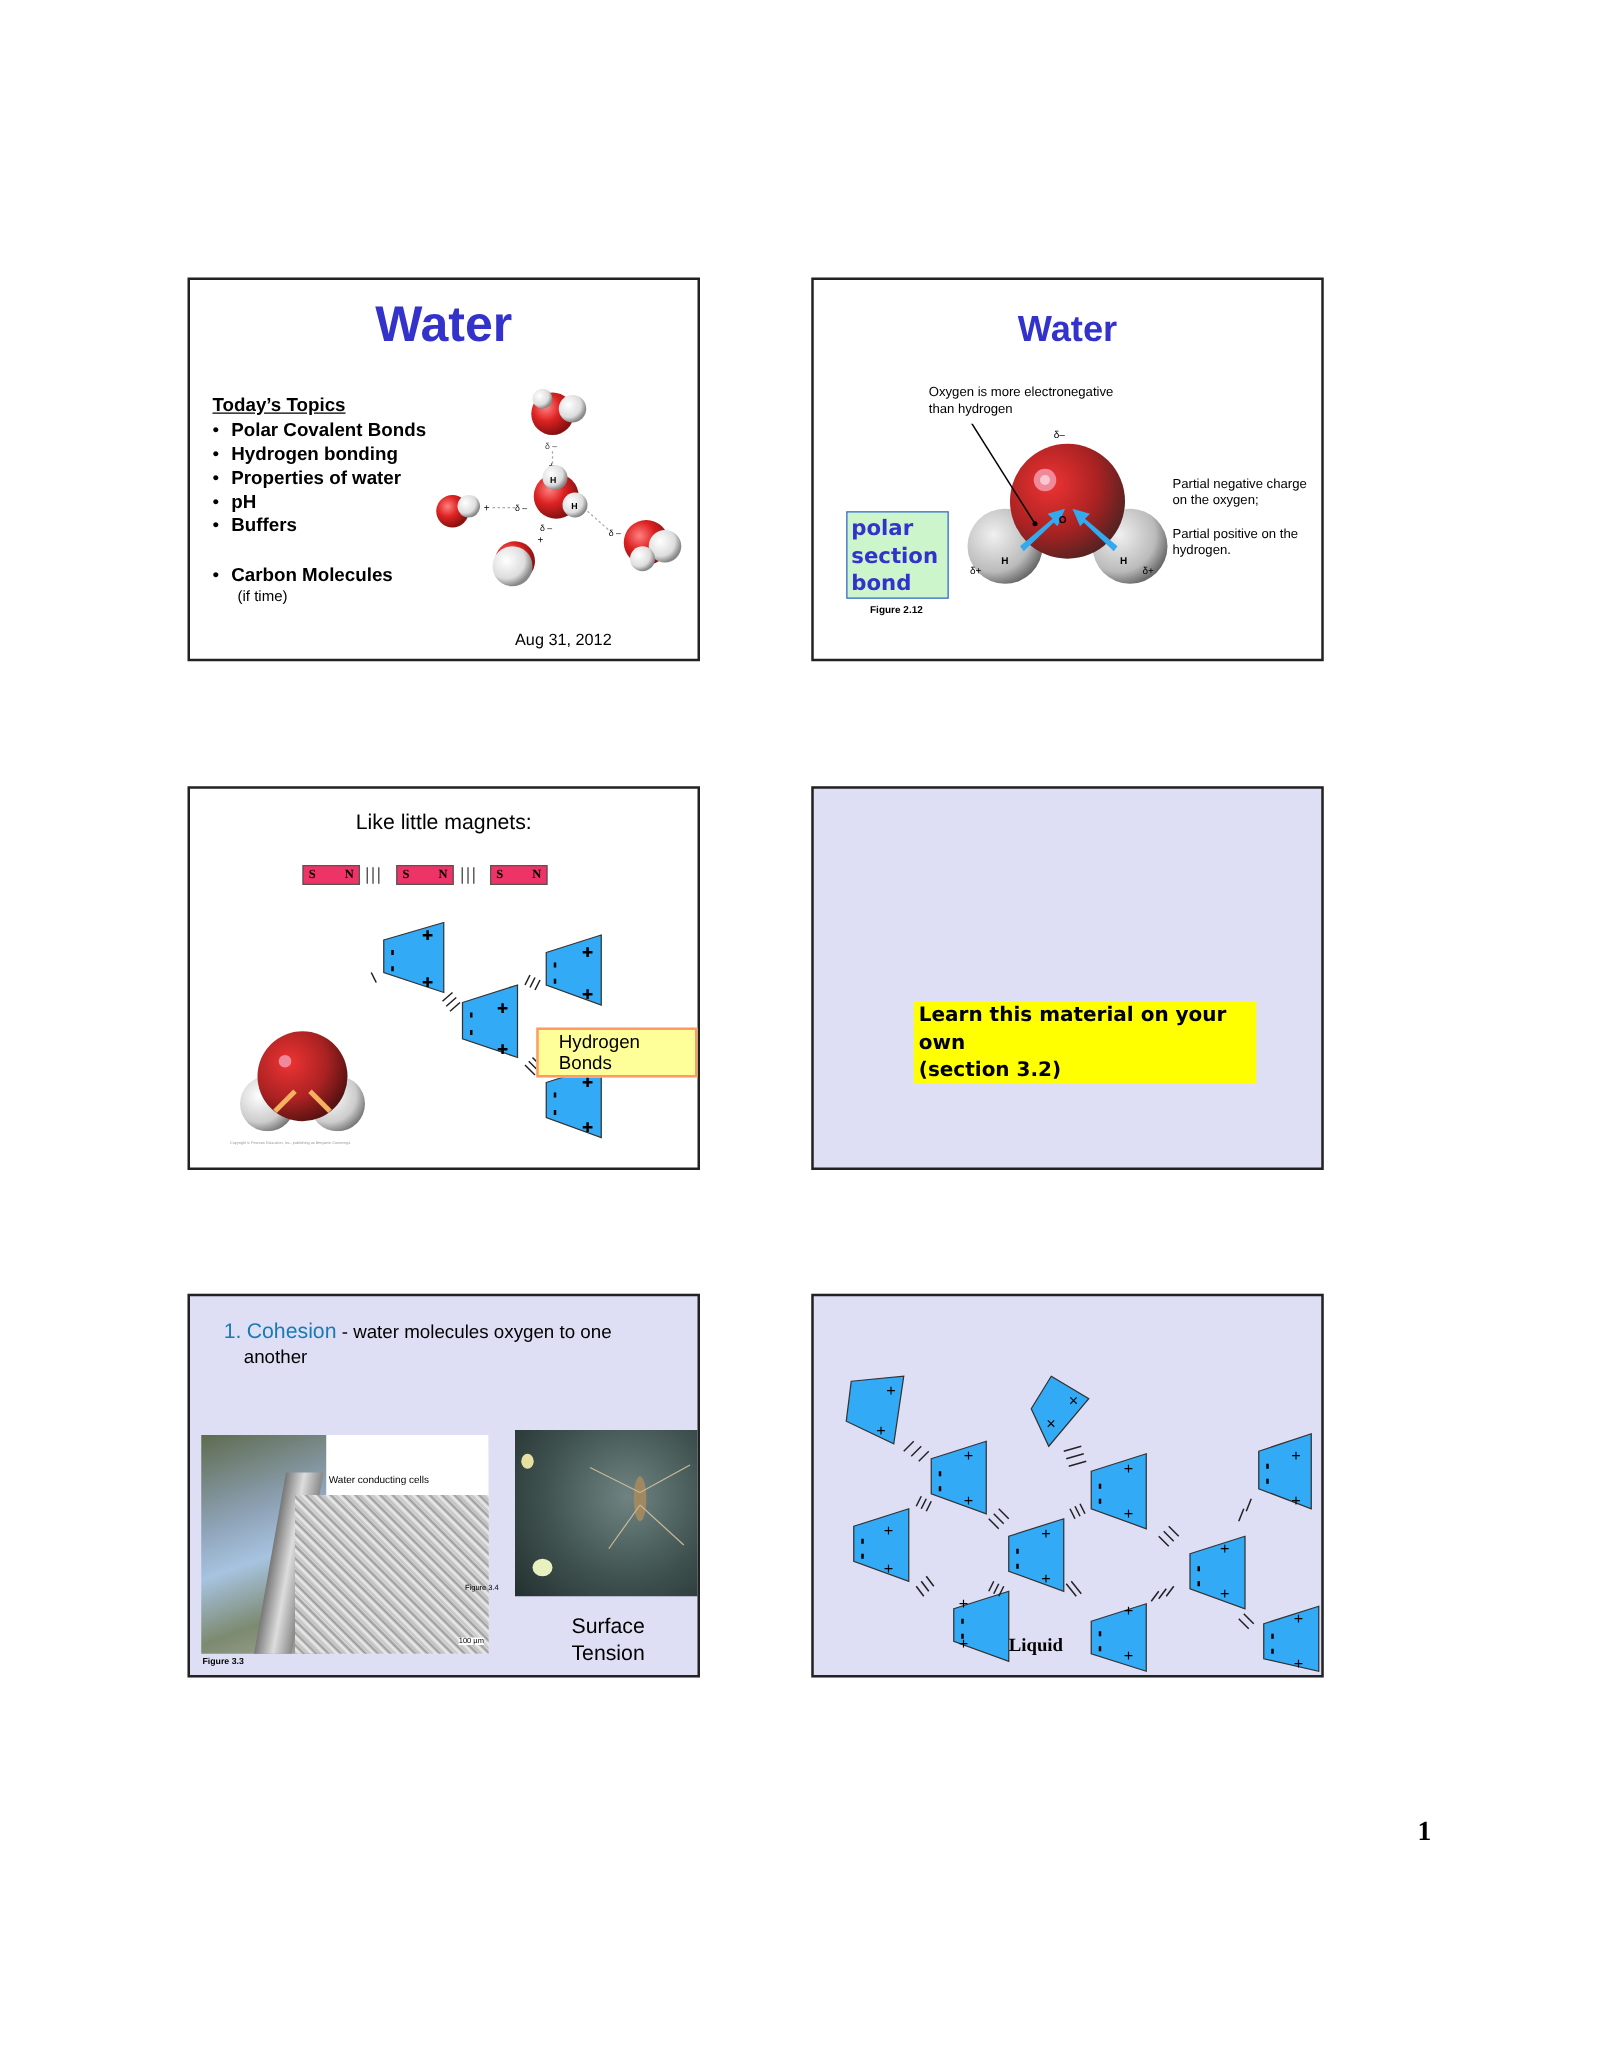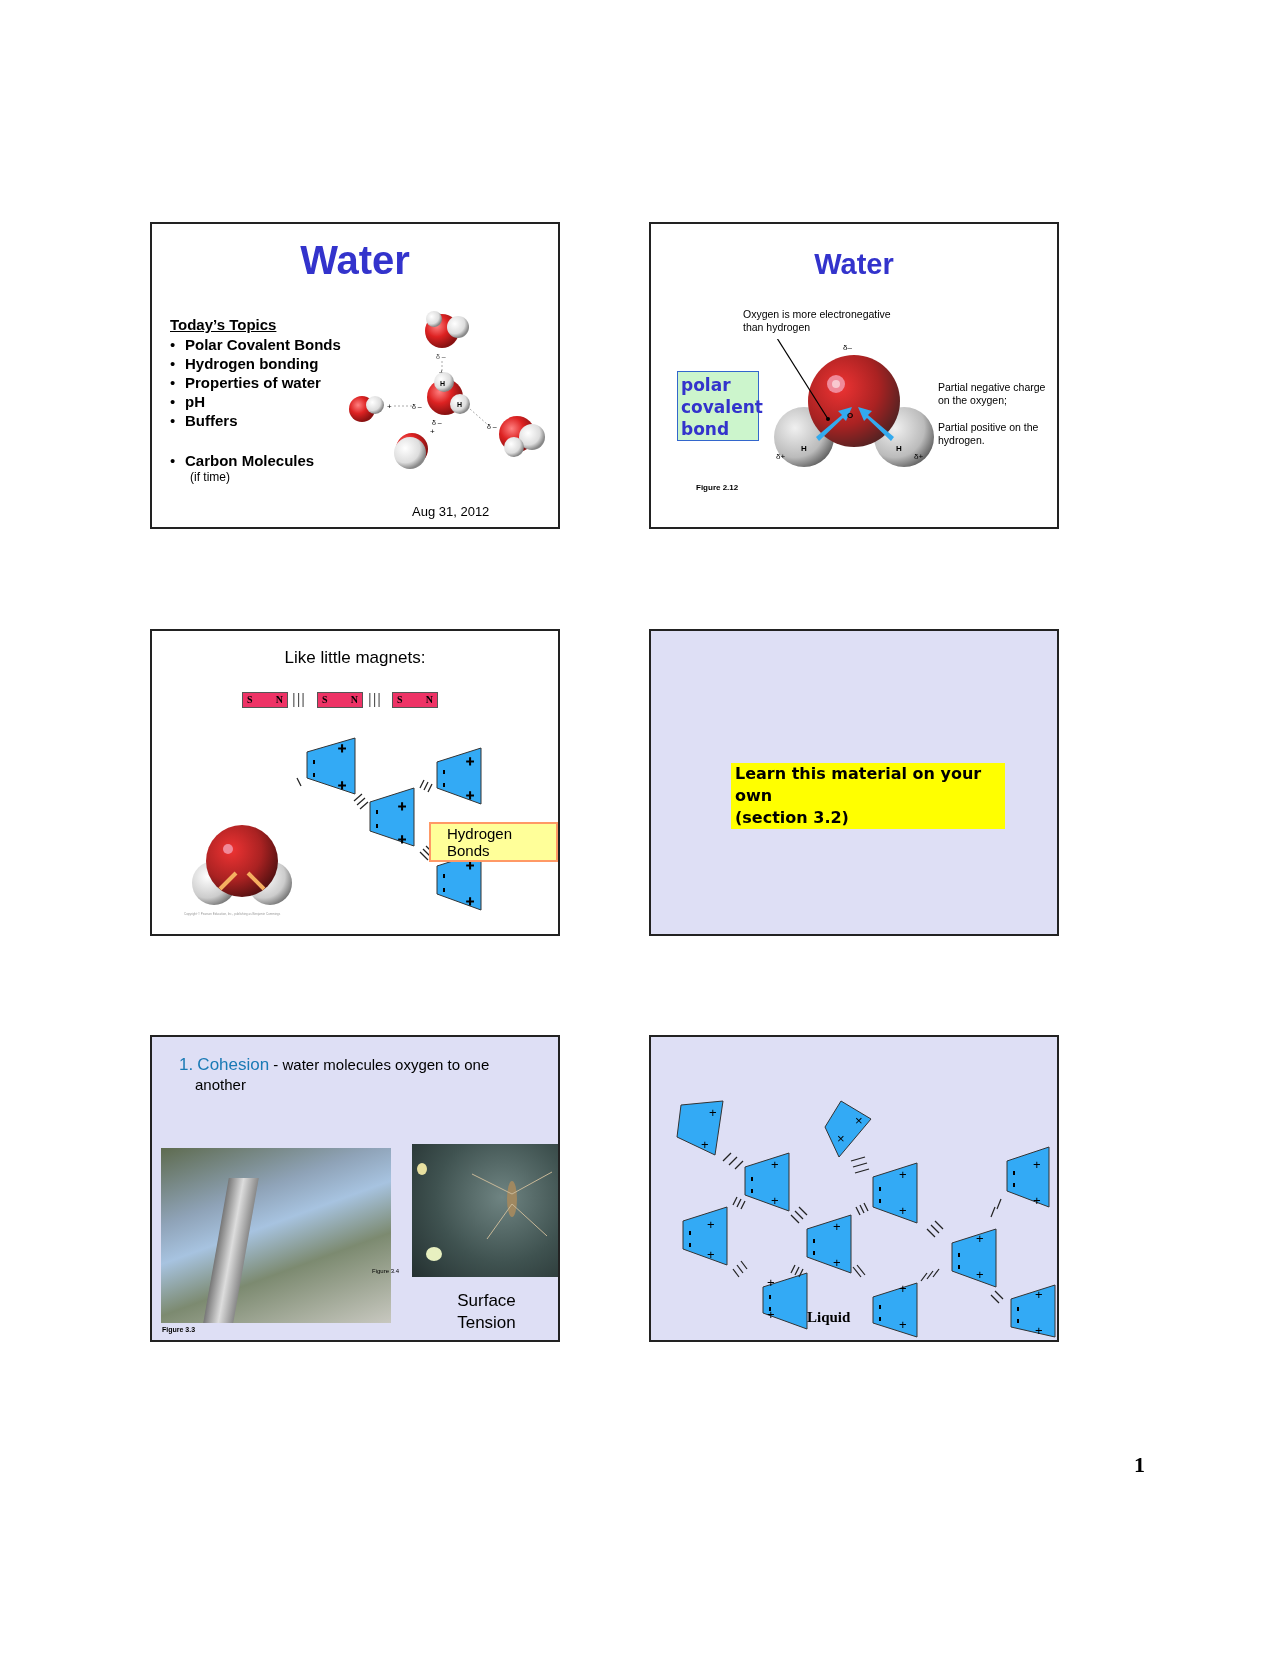--- a/index.html
+++ b/index.html
@@ -1,21 +1,21 @@
 <!DOCTYPE html>
 <html><head>
 <meta charset="utf-8">
 <style>
   html, body { margin:0; padding:0; background:#ffffff; }
   body { width:1280px; height:1656px; position:relative; overflow:hidden; font-family:"Liberation Sans", sans-serif; color:#000; }
   .slide { position:absolute; width:410px; height:307px; border:2px solid #222; box-sizing:border-box; background:#fff; overflow:hidden; }
   .slide.lav { background:#dedff5; }
   .abs { position:absolute; }
   .title-blue { color:#3333cc; font-weight:bold; font-family:"Liberation Sans", sans-serif; }
-  .comic { font-family:"DejaVu Sans", sans-serif; font-weight:bold; }
+  .comic { font-family:"DejaVu Sans", sans-serif; font-weight:bold;margin-top:38px; }
   .bullets { list-style:none; margin:0; padding:0; }
   .bullets li { position:relative; padding-left:15px; font-weight:bold; font-size:15px; line-height:19px; }
   .bullets li::before { content:"•"; position:absolute; left:0; font-weight:normal; }
   .small { font-size:10.5px; line-height:13px; }
   .tiny { font-size:8px; font-weight:bold; }
   .magnet { position:absolute; width:46px; height:16px; background:#ee3366; border:1px solid #555; box-sizing:border-box; font-family:"Liberation Serif", serif; font-size:10px; font-weight:bold; }
   .magnet .s { position:absolute; left:4px; top:1px; }
   .magnet .n { position:absolute; right:4px; top:1px; }
   .bars { position:absolute; font-size:14px; color:#555; letter-spacing:1px; }
   .hbond-label { position:absolute; background:#ffff99; border:2px solid #ff9966; font-size:15px; padding:1px 16px; }
@@ -85,21 +85,21 @@
       <circle cx="190" cy="128" r="13" fill="url(#white1)"></circle>
       <circle cx="172" cy="138" r="10" fill="url(#white1)"></circle>
   </svg>
 </div>
 
 <div class="slide" style="left:649px; top:222px;">
   <div class="abs title-blue" style="left:0; width:100%; text-align:center; top:24px; font-size:29px;">Water</div>
   <div class="abs small" style="left:92px; top:84px; width:170px;">Oxygen is more electronegative than hydrogen</div>
   <div class="abs comic" style="left:26px; top:147px; width:82px; height:70px; background:#ccf5cc; border:1px solid #3366cc; color:#3333cc; font-size:17px; line-height:22px; padding:2px 3px; box-sizing:border-box;">
     <div>polar</div>
-    <div>covalent</div>
+    <div>section</div>
     <div>bond</div>
   </div>
   <svg class="abs" style="left:115px; top:115px;" width="180" height="130" viewBox="0 0 180 130">
     <defs>
       <radialGradient id="red2" cx="35%" cy="35%" r="70%">
           <stop offset="0" stop-color="#ee3333"></stop>
           <stop offset="0.6" stop-color="#aa2222"></stop>
           <stop offset="1" stop-color="#552222"></stop>
         </radialGradient>
       <radialGradient id="grey2" cx="35%" cy="35%" r="70%">
@@ -220,20 +220,25 @@
 
 <div class="slide lav" style="left:150px; top:1035px;">
   <div class="abs" style="left:27px; top:18px; font-size:15px; line-height:20px; width:370px;">
     <span style="color:#1a7ab5; font-size:17px;">1.</span>
     <span style="color:#1a7ab5; font-size:17px;">Cohesion</span><span> - water molecules oxygen to one</span>
     <div style="padding-left:16px;">another</div>
   </div>
 
   <div class="abs" style="left:9px; top:111px; width:230px; height:175px; background:linear-gradient(160deg,#5e6b4f 0%,#8fa3b8 30%,#a7c3e0 45%,#7c8a70 65%,#c8c8c0 100%);">
     <div class="abs" style="left:55px; top:30px; width:30px; height:145px; background:linear-gradient(90deg,#777,#ddd,#888); transform:skewX(-10deg);"></div>
+    <div class="abs" style="left:100px; top:0; width:130px; height:175px; background:#fff;">
+      <div class="abs" style="left:-25px; top:48px; width:155px; height:127px; background:repeating-linear-gradient(45deg,#bbb 0,#eee 3px,#999 5px,#ddd 7px);"></div>
+      <div class="abs" style="left:2px; top:31px; font-size:8px; background:#fff;">Water conducting cells</div>
+      <div class="abs" style="left:106px; top:162px; font-size:6px; background:#fff;">100 µm</div>
+    </div>
   </div>
   <div class="abs" style="left:10px; top:289px; font-size:7px; font-weight:bold;">Figure 3.3</div>
   <div class="abs" style="left:260px; top:107px; width:150px; height:133px; background:radial-gradient(circle at 60% 40%, #6f8482 0%, #3f5250 55%, #243030 100%);">
     <svg class="abs" style="left:0; top:0;" width="150" height="133" viewBox="0 0 150 133">
       <ellipse cx="100" cy="55" rx="5" ry="18" fill="#a08860"></ellipse>
       <g stroke="#c8b898" stroke-width="1">
           <line x1="100" y1="50" x2="60" y2="30"></line>
           <line x1="100" y1="50" x2="140" y2="28"></line>
           <line x1="100" y1="60" x2="75" y2="95"></line>
           <line x1="100" y1="60" x2="135" y2="92"></line>

